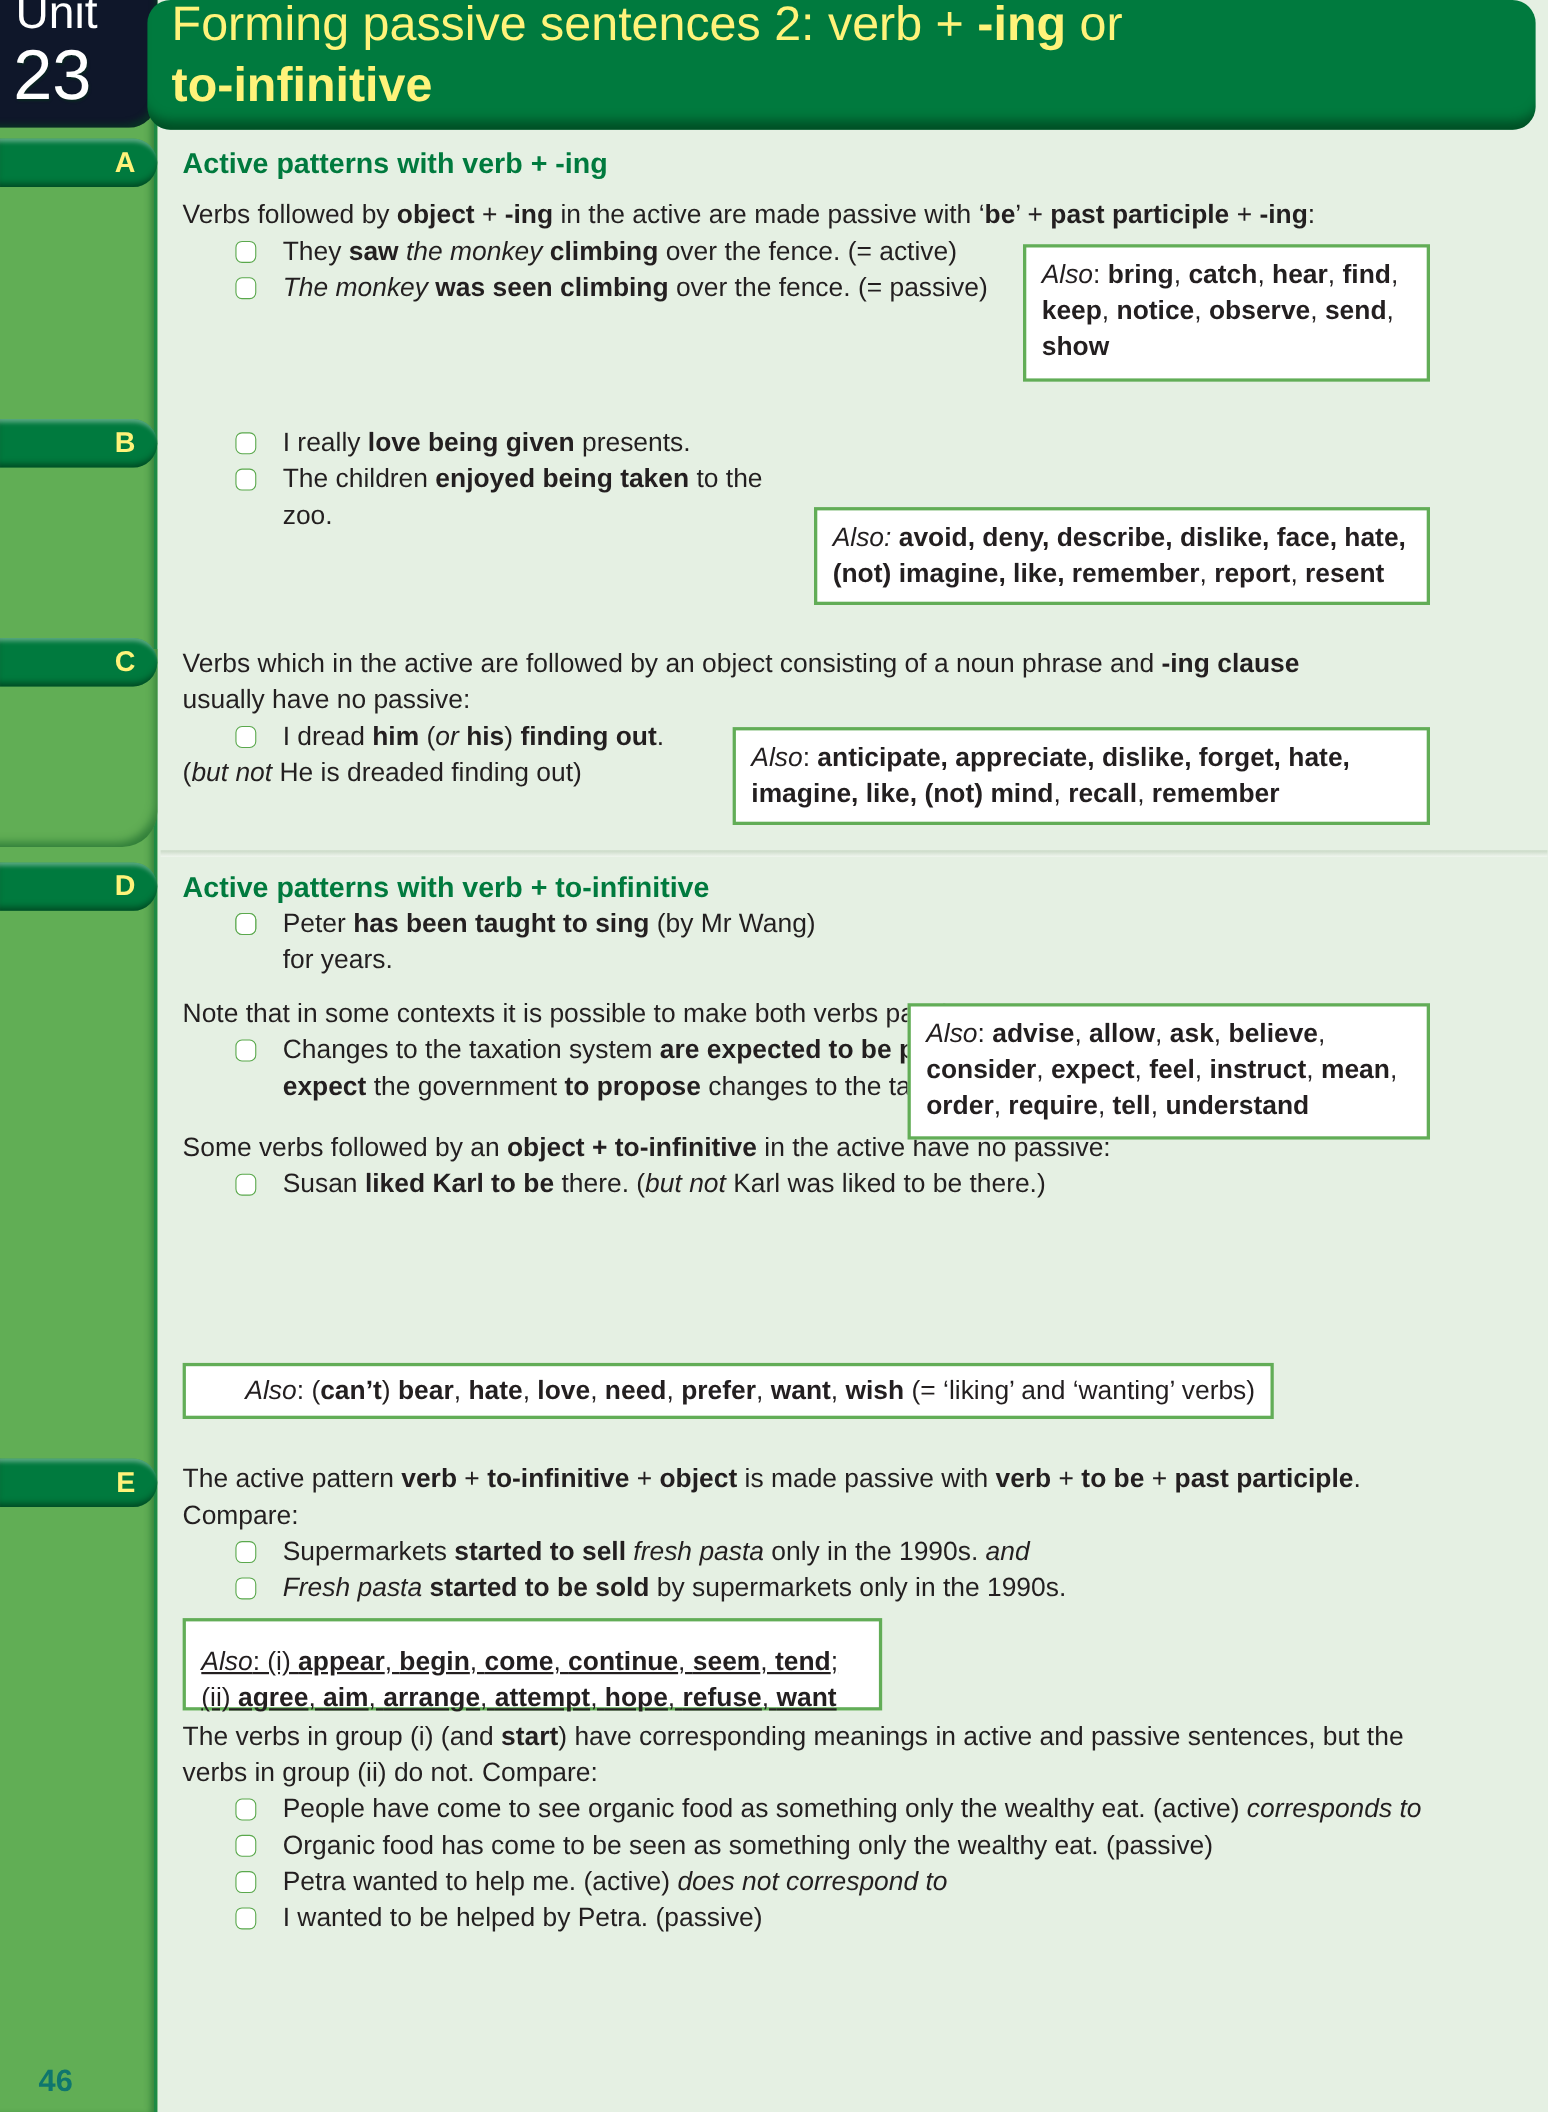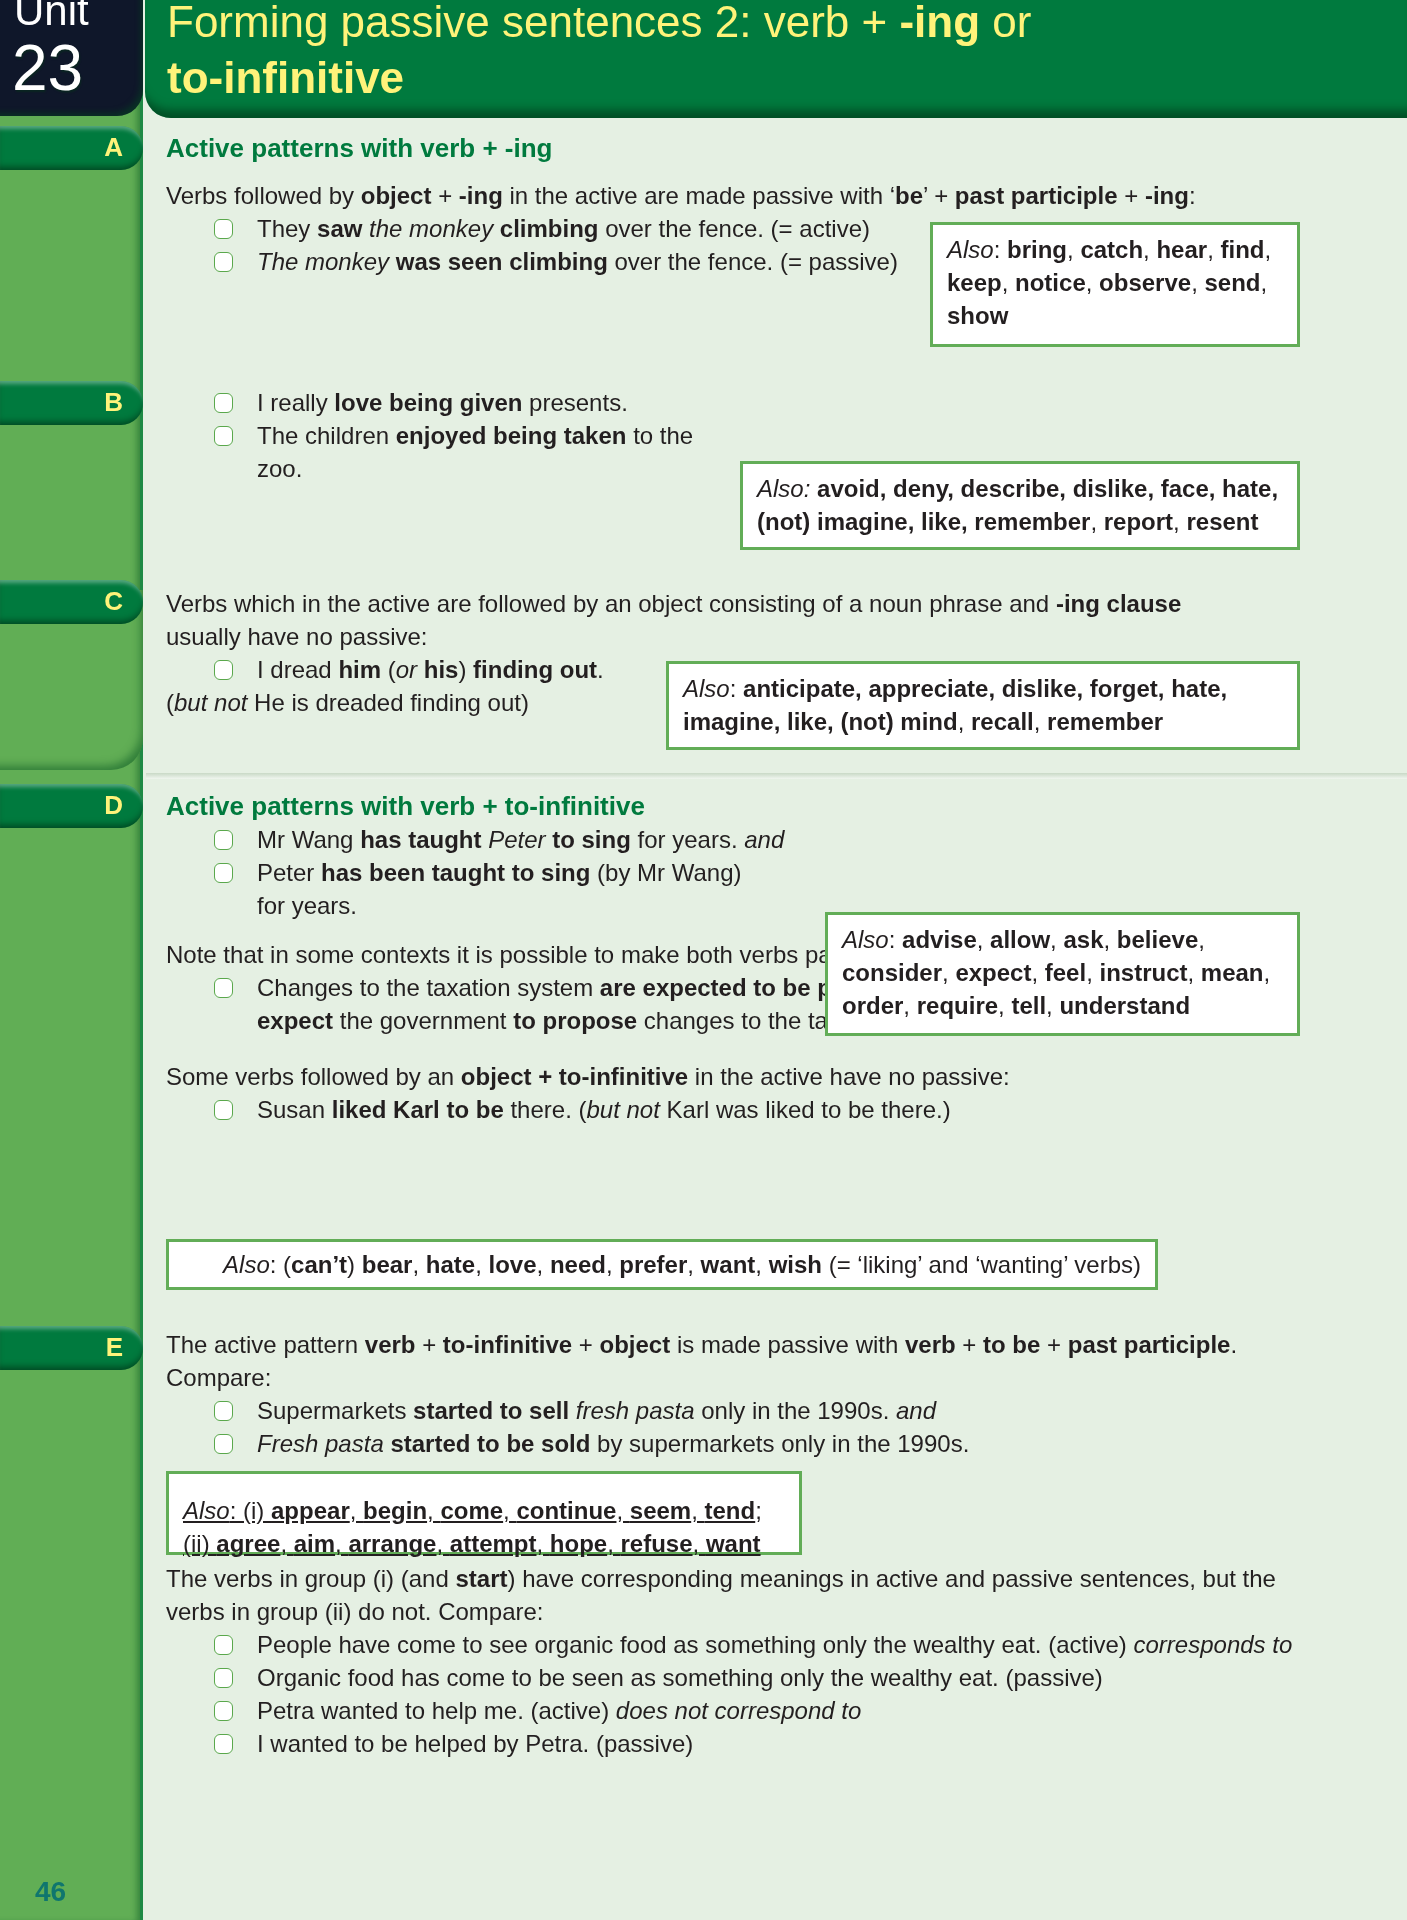--- a/index.html
+++ b/index.html
@@ -42,25 +42,26 @@
   }
   .unit-number {
     position: absolute; left: 12px; top: 36px;
     font-size: 64px; color: #ffffff; line-height: 1;
     text-shadow: 1px 2px 2px rgba(0,60,20,0.4);
     text-align: center;
   }
 
   
   .title-bar {
-    position: absolute; left: 145px; top: 0; width: 1262px; height: 118px;
+    position: absolute; left: 134px; top: 0; width: 1262px; height: 118px;
     background: #007a3e;
     border-bottom-left-radius: 26px;
     box-shadow: inset 0 -16px 10px -8px rgba(0,50,20,0.6);
     z-index: 3;
+    border-radius: 21px;
   }
   .title-text {
     position: absolute; left: 22px; top: -6px;
     font-size: 44px; line-height: 56px; color: #fff37a;
   }
   .title-text .bold { font-weight: bold; }
 
   
   .tab {
     position: absolute; left: 0; width: 143px; height: 44px;
@@ -147,21 +148,21 @@
 
 <div class="content" style="top:587px; width:1060px">
   <div class="para">Verbs which in the active are followed by an object consisting of a noun phrase and <b>-ing clause</b> usually have no passive:</div>
   <div class="ex"><span class="box"></span><span>I dread <b>him</b> (<i>or</i> <b>his</b>) <b>finding out</b>.</span></div>
   <div class="para">(<i>but not</i> He is dreaded finding out)</div>
 </div>
 <div class="also" style="left:666px; top:661px; width:634px; height:89px;"><i>Also</i>: <b>anticipate, appreciate, dislike, forget, hate, imagine, like, (not) mind</b>, <b>recall</b>, <b>remember</b></div>
 
 <div class="content" style="top:789px; width:1080px">
   <div class="heading">Active patterns with verb + to-infinitive</div>
-  <div class="ex" style="width:640px"><span class="box"></span><span>Mr Wang <b>has taught</b> <i>Peter</i> <b>to sing</b> for years. <i>and</i></span></div>
+  <div class="ex" style="width:640px"><span class="box"></span></div>
   <div class="ex" style="width:600px"><span class="box"></span><span>Peter <b>has been taught to sing</b> (by Mr Wang) for years.</span></div>
   <div class="para" style="margin-top:16px">Note that in some contexts it is possible to make both verbs passive:</div>
   <div class="ex" style="width:1080px"><span class="box"></span><span>Changes to the taxation system <b>are expected to be proposed</b>. (<i>compare the active</i> We <b>expect</b> the government <b>to propose</b> changes to the taxation system.)</span></div>
   <div class="para" style="margin-top:23px">Some verbs followed by an <b>object + to-infinitive</b> in the active have no passive:</div>
   <div class="ex"><span class="box"></span><span>Susan <b>liked Karl to be</b> there. (<i>but not</i> Karl was liked to be there.)</span></div>
 </div>
 <div class="also" style="left:825px; top:912px; width:475px; height:124px;"><i>Also</i>: <b>advise</b>, <b>allow</b>, <b>ask</b>, <b>believe</b>, <b>consider</b>, <b>expect</b>, <b>feel</b>, <b>instruct</b>, <b>mean</b>, <b>order</b>, <b>require</b>, <b>tell</b>, <b>understand</b></div>
 <div class="also" style="left:166px; top:1239px; width:992px; height:51px; padding-top:6px;text-align:right;"><i>Also</i>: (<b>can’t</b>) <b>bear</b>, <b>hate</b>, <b>love</b>, <b>need</b>, <b>prefer</b>, <b>want</b>, <b>wish</b> (= ‘liking’ and ‘wanting’ verbs)</div>
 
 <div class="content" style="top:1328px; width:1130px">

